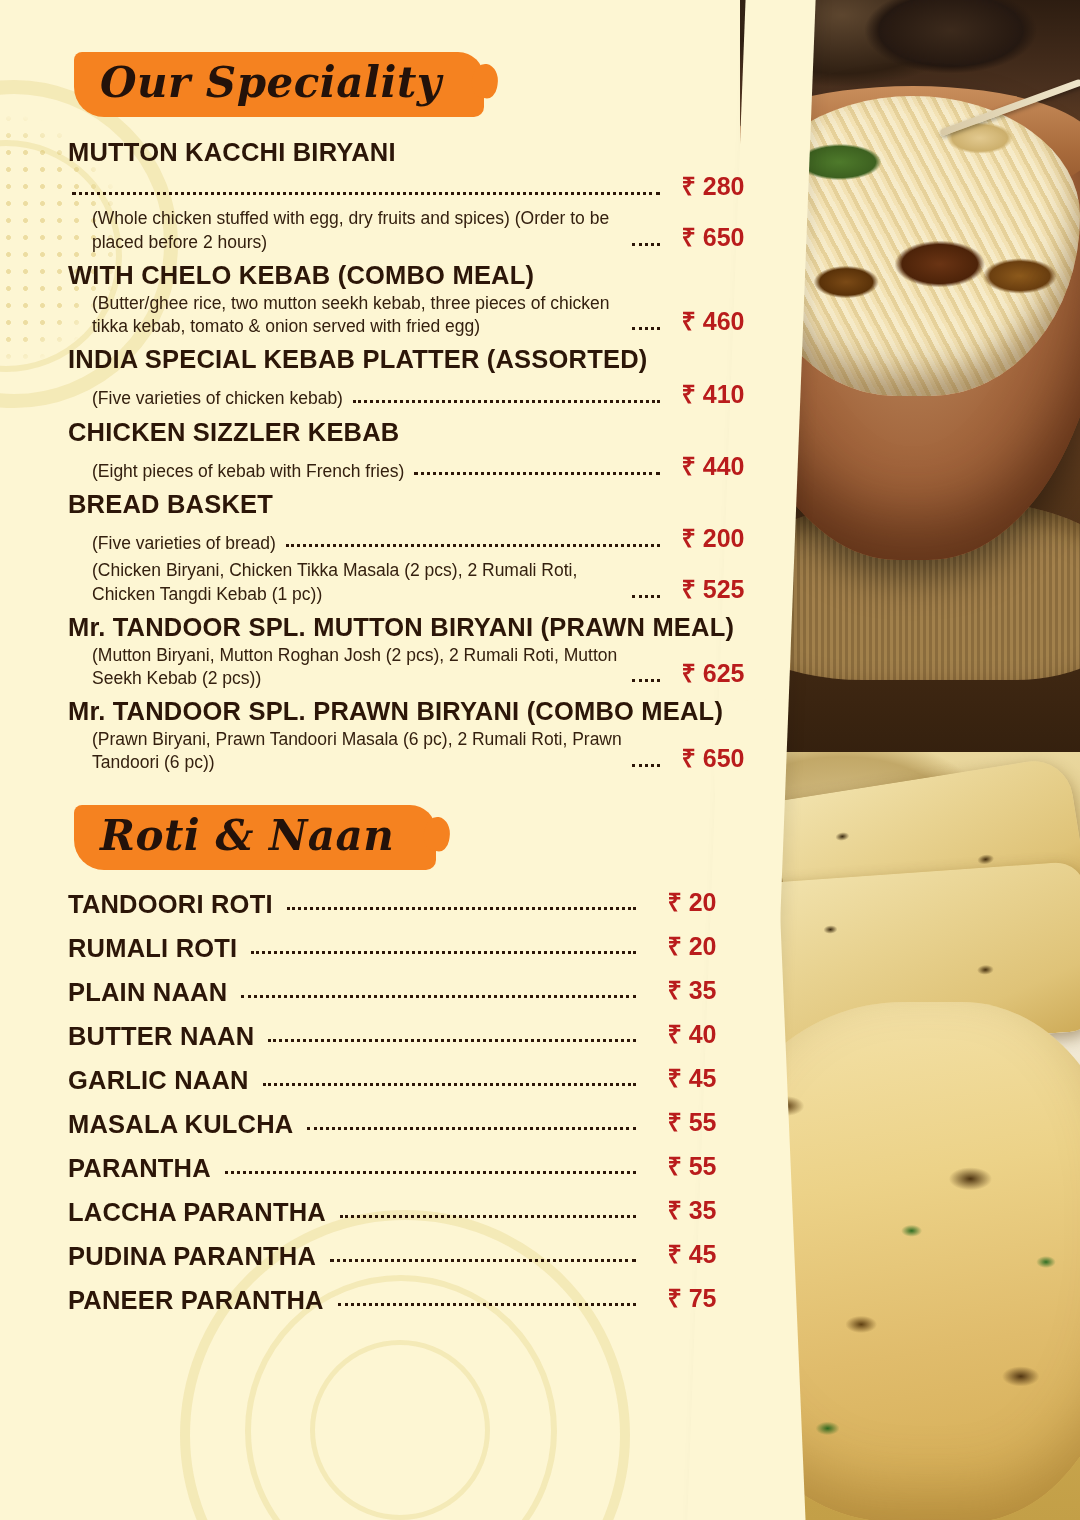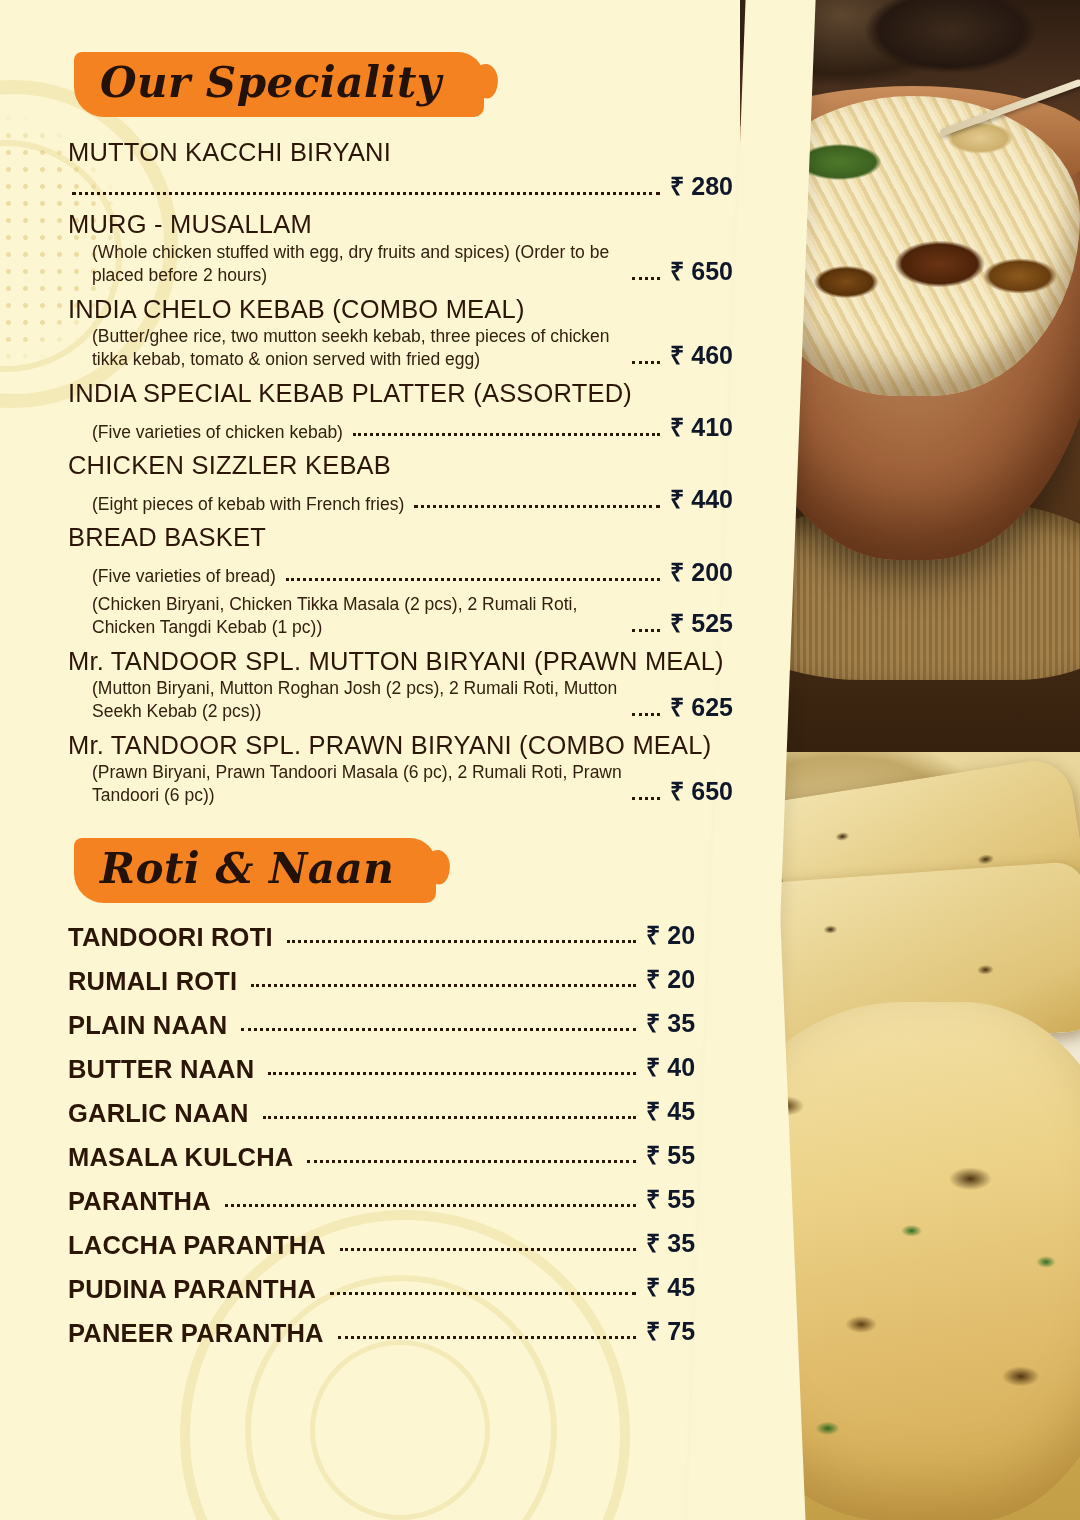--- a/index.html
+++ b/index.html
@@ -236,21 +236,21 @@
   #badge-roti { margin-top: 26px; }
 
   .items { margin: 0; padding: 0; }
 
   .item {
     position: relative;
     margin: 0 0 4px 0;
   }
   .item-name {
     font-size: 25.5px;
-    font-weight: normal;
+    font-weight: bold;
     color: #2c1608;
     letter-spacing: .2px;
     line-height: 1.15;
     margin: 7px 0 1px 0;
   }
   .row {
     display: flex;
     align-items: flex-end;
     gap: 6px;
   }
@@ -265,25 +265,25 @@
   .leader {
     flex: 1 1 auto;
     border-bottom: 3.5px dotted #2c1608;
     margin: 0 4px 8px 4px;
     min-width: 28px;
     height: 1px;
   }
   .price {
     font-size: 25px;
     font-weight: bold;
-    color: #0f172a;
+    color: #b91c1c;
     white-space: nowrap;
     padding-bottom: 1px;
     min-width: 86px;
-    text-align: left;
+    text-align: center;
   }
 
   
   .srow {
     display: flex;
     align-items: flex-end;
     margin: 0 0 9px 0;
     padding-right: 18px;
   }
   .srow .sname {
@@ -342,30 +342,29 @@
 
       <div class="item">
         <div class="item-name">MUTTON KACCHI BIRYANI</div>
         <div class="row">
           <div class="leader"></div>
           <div class="price">₹ 280</div>
         </div>
       </div>
 
       <div class="item">
-        <div class="item-name">MURG - MUSALLAM</div>
         <div class="row">
           <div class="desc">(Whole chicken stuffed with egg, dry fruits and spices) (Order to be placed before 2 hours)</div>
           <div class="leader"></div>
           <div class="price">₹ 650</div>
         </div>
       </div>
 
       <div class="item">
-        <div class="item-name">INDIA CHELO KEBAB (COMBO MEAL)</div>
+        <div class="item-name">WITH CHELO KEBAB (COMBO MEAL)</div>
         <div class="row">
           <div class="desc">(Butter/ghee rice, two mutton seekh kebab, three pieces of chicken tikka kebab, tomato &amp; onion served with fried egg)</div>
           <div class="leader"></div>
           <div class="price">₹ 460</div>
         </div>
       </div>
 
       <div class="item">
         <div class="item-name">INDIA SPECIAL KEBAB PLATTER (ASSORTED)</div>
         <div class="row">

